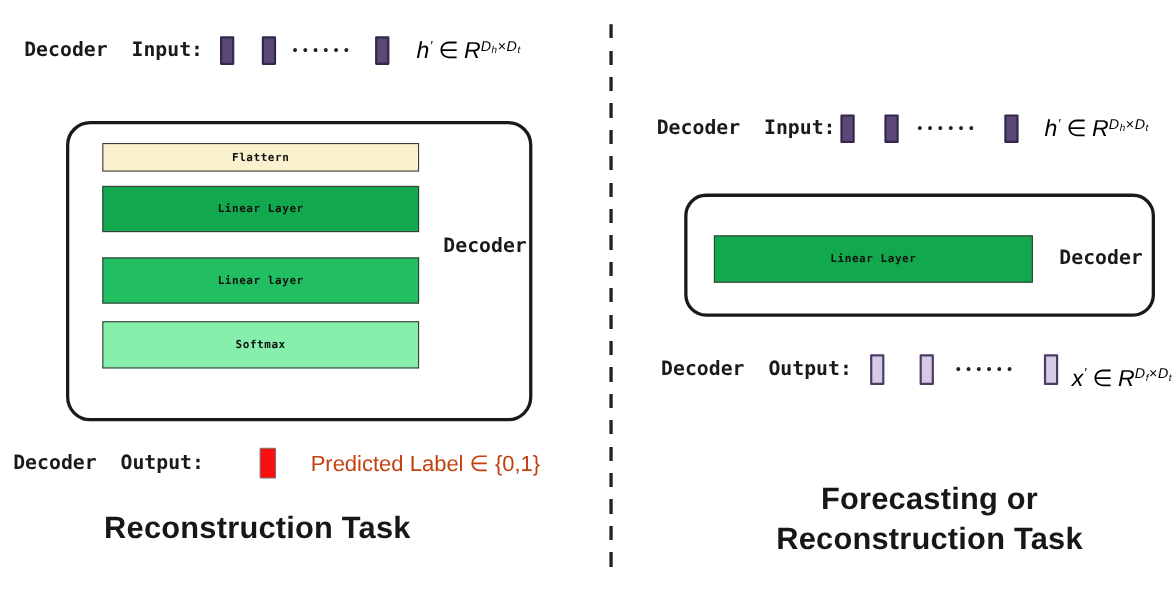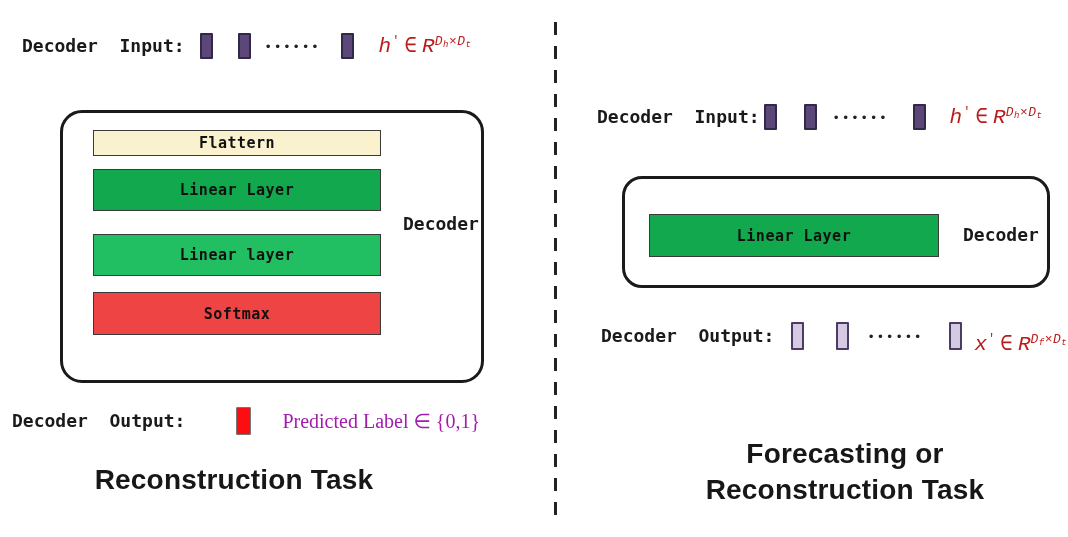--- a/index.html
+++ b/index.html
@@ -14,43 +14,43 @@
   }
   .tok { display:inline-block; box-sizing:border-box; border:2px solid #333; border-radius:1px; }
   .tok-in  { width:13px; height:26px; }
   .tok-out { width:13px; height:28px; }
   .tok-red { width:15px; height:28px; border-width:1.5px; }
   .dots {
     font-family:"Liberation Serif", serif; font-weight:bold; font-size:22px;
     letter-spacing:2px; color:#222; line-height:1; white-space:nowrap;
   }
   .formula {
-    font-family:Liberation Mono, monospace; font-size:21px; color:#b91c1c;
+    font-family:Liberation Sans, sans-serif; font-size:21px; color:#000000;
     white-space:nowrap; line-height:1;
   }
   .formula i { font-style:italic; }
   .formula sup.pr { font-size:12px; vertical-align:8px; margin-left:1px; }
   .formula .mem { padding:0 5px; font-style:normal; }
   .formula sup.exp { font-size:13px; vertical-align:7px; letter-spacing:0.5px; }
   .formula sup.exp sub { font-size:9px; vertical-align:-2px; font-style:italic; }
   .dbox {
     position:absolute; box-sizing:border-box; background:#fff;
     border:3px solid #1a1a1a; border-radius:22px;
   }
   .layer {
     position:absolute; left:30px; width:288px; box-sizing:border-box;
     border:1.5px solid #3a3a3a; display:flex; align-items:center; justify-content:center;
-    font-family:"DejaVu Sans Mono", monospace; font-weight:700; font-size:15px;
+    font-family:"DejaVu Sans Mono", monospace; font-weight:700; font-size:10px;
     letter-spacing:0.5px; color:#111;
   }
   .dlabel {
     position:absolute; font-family:"DejaVu Sans Mono", monospace;
     font-weight:600; font-size:18px; color:#1a1a1a; line-height:1;
   }
-  .annot { font-family:Liberation Serif, serif; font-size:20px; color:#a21caf; white-space:nowrap; }
+  .annot { font-family:Liberation Sans, sans-serif; font-size:20px; color:#c2410c; white-space:nowrap; }
   .task-title {
     position:absolute; text-align:center; font-weight:bold; font-size:28px;
     color:#171717; line-height:36px; letter-spacing:0.2px;
   }
   .divider {
     position:absolute; left:554px; top:22px; width:3px; height:503px;
     background:repeating-linear-gradient(180deg,#222 0 13px,transparent 13px 24px);
   }
 </style>
 </head>
@@ -68,21 +68,21 @@
       <span class="tok tok-in" style="margin-left: 20px; background-color: rgb(91, 72, 120); border-color: rgb(51, 40, 73);"></span>
       <span class="formula" style="margin-left:25px;">
         <i>h</i><sup class="pr">′</sup><span class="mem">∈</span><i>R</i><sup class="exp"><i>D</i><sub>h</sub><span>×</span><i>D</i><sub>t</sub></sup>
       </span>
     </div>
 
     <div class="dbox" style="left:60px; top:110px; width:424px; height:273px;">
       <div class="layer" style="top: 17px; height: 26px; background-color: rgb(250, 242, 206);">Flattern</div>
       <div class="layer" style="top: 56px; height: 42px; background-color: rgb(18, 168, 78);">Linear Layer</div>
       <div class="layer" style="top: 121px; height: 42px; background-color: rgb(33, 191, 98);">Linear layer</div>
-      <div class="layer" style="top: 179px; height: 43px; background-color: #ef4444;">Softmax</div>
+      <div class="layer" style="top: 179px; height: 43px; background-color: #86efac;">Softmax</div>
       <span class="dlabel" style="left:340px; top:102px;">Decoder</span>
     </div>
 
     <div class="io-row" style="left:12px; top:407px; height:28px;">
       <span class="lbl">Decoder  Output:</span>
       <span class="tok tok-red" style="margin-left: 51px; background-color: rgb(251, 13, 16); border-color: rgb(119, 119, 119);"></span>
       <span class="annot" style="margin-left:31px;">Predicted Label ∈ {0,1}</span>
     </div>
 
     <div class="task-title" style="left:0px; top:462px; width:468px;">Reconstruction Task</div>

